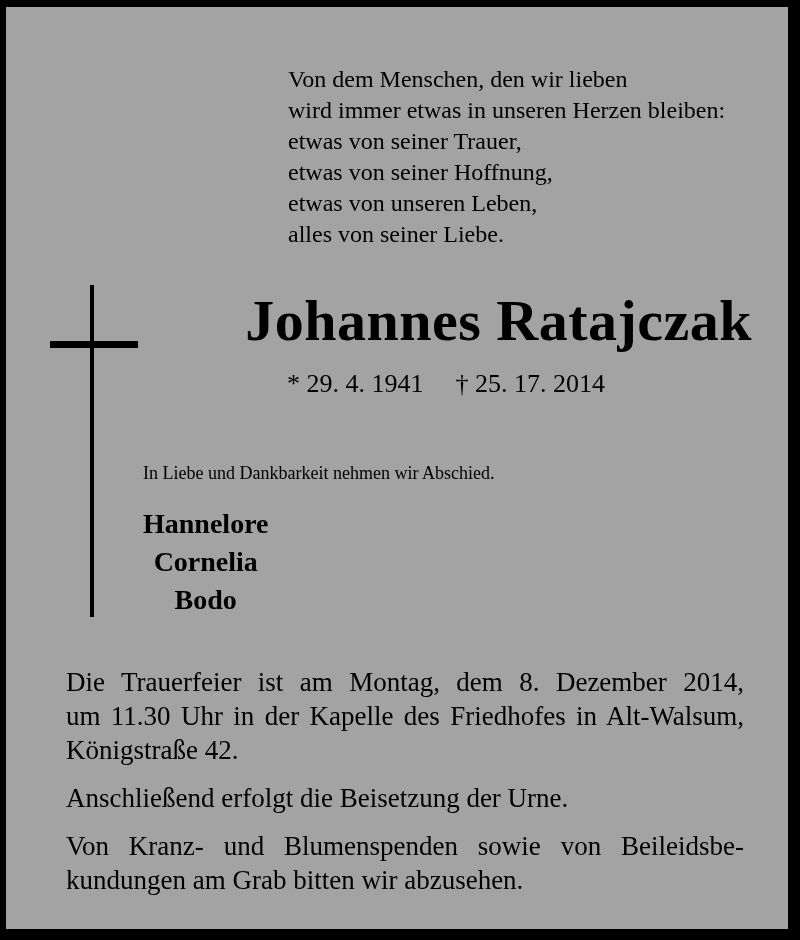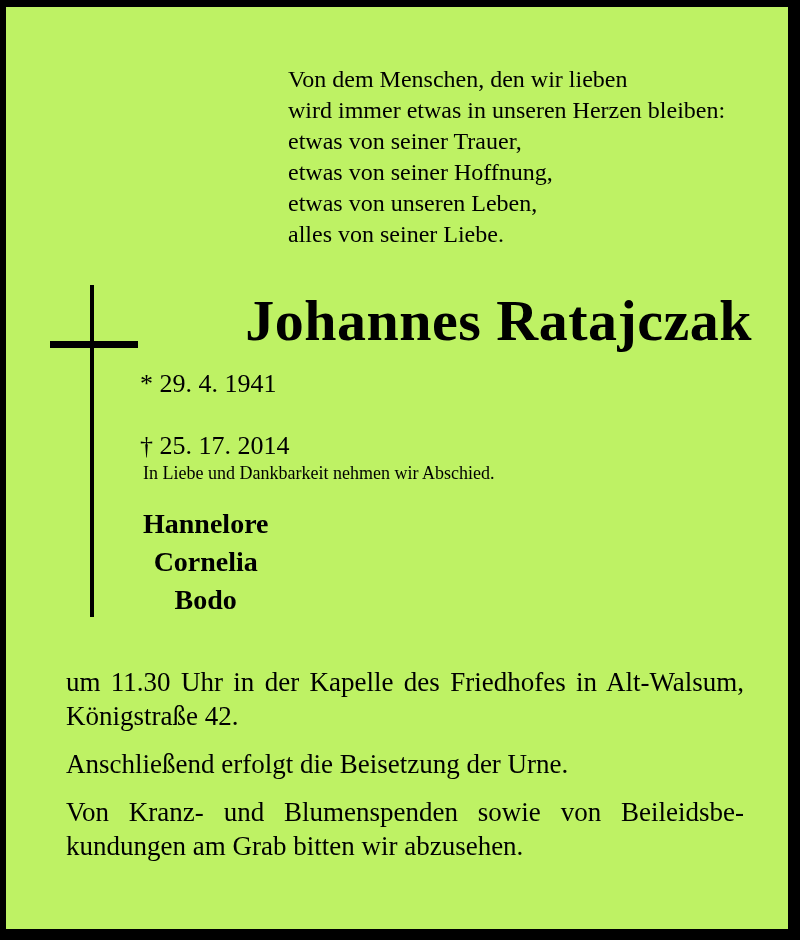--- a/index.html
+++ b/index.html
@@ -1,21 +1,21 @@
 <!DOCTYPE html>
 <html><head>
 <meta charset="utf-8">
 <style>
   html, body { margin: 0; padding: 0; background: #e8e8e8; }
   .page {
     position: relative;
     width: 800px;
     height: 940px;
     box-sizing: border-box;
-    background: #bef264;
+    background: #a3a3a3;
     border-style: solid;
     border-color: #000000;
     border-width: 7px 12px 11px 6px;
     font-family: "Liberation Serif", "DejaVu Serif", serif;
     color: #000000;
     overflow: hidden;
   }
   .abs { position: absolute; }
 
   .poem {
@@ -39,21 +39,20 @@
     letter-spacing: 0.5px;
   }
 
   .dates-block {
     left: 134px; top: 362px; width: 612px;
     display: flex;
     justify-content: center;
     gap: 32px;
     font-size: 26px;
     line-height: 30px;
-    flex-direction: column;
   }
 
   .farewell-intro {
     left: 137px; top: 450px;
     font-size: 18px;
     line-height: 32px;
     white-space: nowrap;
   }
 
   .mourners {
@@ -102,20 +101,21 @@
   <div class="abs farewell-intro">In Liebe und Dankbarkeit nehmen wir Abschied.</div>
 
   <div class="abs mourners">
     <span class="line">Hannelore</span>
     <span class="line">Cornelia</span>
     <span class="line">Bodo</span>
   </div>
 
   <div class="abs bottom">
     <div class="para">
+      <span class="line just">Die Trauerfeier ist am Montag, dem 8. Dezember 2014,</span>
       <span class="line just">um 11.30 Uhr in der Kapelle des Friedhofes in Alt-Walsum,</span>
       <span class="line">Königstraße 42.</span>
     </div>
     <div class="para">
       <span class="line">Anschließend erfolgt die Beisetzung der Urne.</span>
     </div>
     <div class="para">
       <span class="line just">Von Kranz- und Blumenspenden sowie von Beileidsbe-</span>
       <span class="line">kundungen am Grab bitten wir abzusehen.</span>
     </div>

